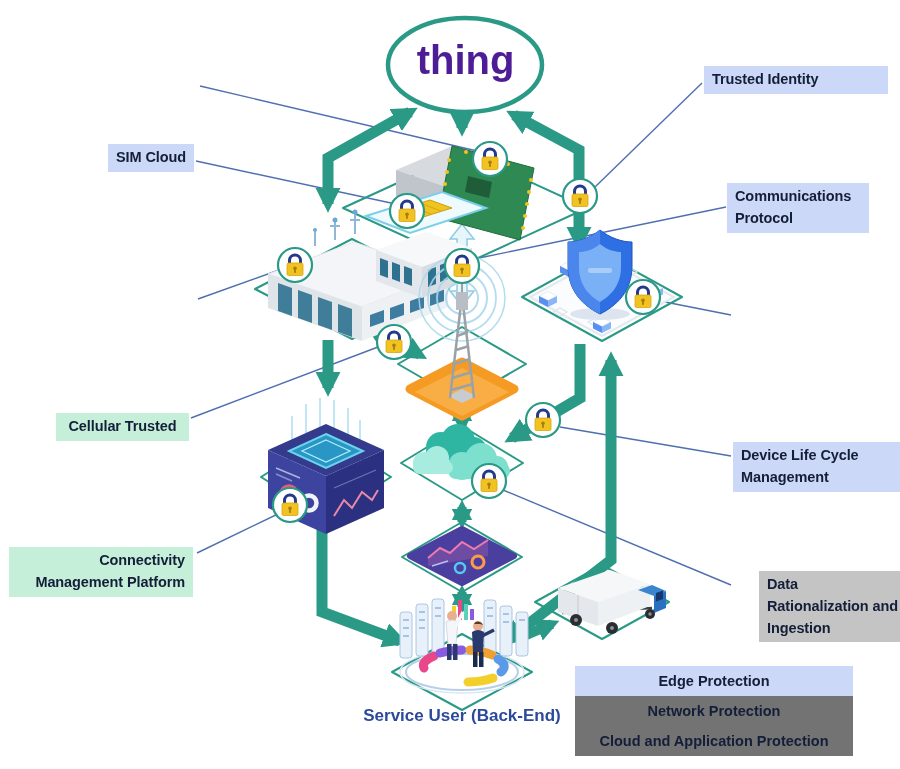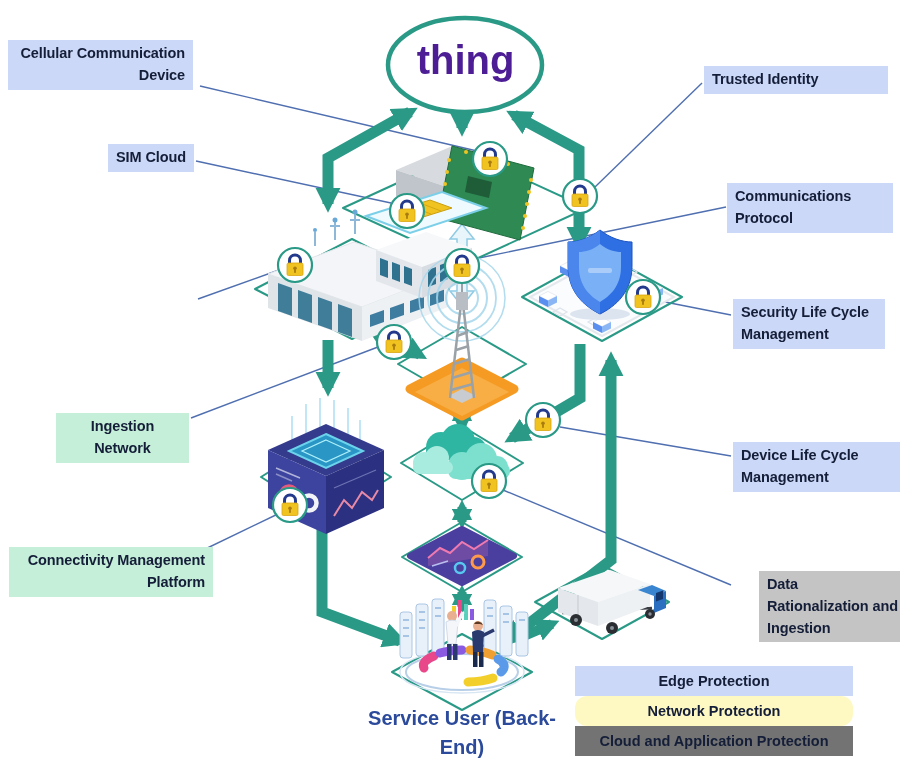--- a/index.html
+++ b/index.html
@@ -8,21 +8,21 @@
   .stage svg{position:absolute;left:0;top:0;}
   .co{position:absolute;font-weight:bold;font-size:14.5px;line-height:1.5;color:#141e38;
       padding:3px 8px;box-sizing:border-box;letter-spacing:-0.1px;}
   .bg-edge{background:#ccd8f8;}
   .bg-network{background:#c6efd9;}
   .bg-cloud{background:#c4c4c4;}
   .ta-r{text-align:right;}
   .thing-label{position:absolute;left:388px;top:38px;width:155px;text-align:center;
       font-size:40px;font-weight:bold;color:#4c1d95;}
   .su-label{position:absolute;left:362px;top:704px;width:200px;text-align:center;
-      font-size:20px;font-weight:bold;color:#2b4a9b;line-height:1.45;}
+      font-size:17px;font-weight:bold;color:#2b4a9b;line-height:1.45;}
   .legend{position:absolute;left:575px;top:666px;width:278px;}
   .legend-row{height:30px;display:flex;align-items:center;justify-content:center;
       font-weight:bold;font-size:14.5px;color:#141e38;}
 </style>
 </head>
 <body>
 
 <div class="stage">
 
 <svg width="900" height="769" viewBox="0 0 900 769">
@@ -336,31 +336,29 @@
     <use href="#lock" x="394" y="342"></use>
     <use href="#lock" x="643" y="297"></use>
     <use href="#lock" x="543" y="420"></use>
     <use href="#lock" x="489" y="481"></use>
     <use href="#lock" x="290" y="505"></use>
   </g>
 </svg>
 
 <div class="thing-label">thing</div>
 
-<div class="co bg-edge ta-r" style="left:8px;top:40px;width:185px;">Cellular Communication Device</div>
 <div class="co bg-edge ta-r" style="left:108px;top:144px;width:86px;">SIM Cloud</div>
 <div class="co bg-edge" style="left:704px;top:66px;width:184px;">Trusted Identity</div>
-<div class="co bg-edge" style="left:727px;top:183px;width:166px;">Communications Protocol</div>
-<div class="co bg-edge" style="left:733px;top:299px;width:152px;">Security Life Cycle Management</div>
-<div class="co bg-network" style="left:56px;top:413px;width:133px;text-align:center;">Ingestion Network</div>
+<div class="co bg-edge" style="left:727px;top:183px;width:142px;">Communications Protocol</div>
+<div class="co bg-network" style="left:56px;top:413px;width:133px;text-align:center;">Cellular Trusted</div>
 <div class="co bg-edge" style="left:733px;top:442px;width:184px;">Device Life Cycle Management</div>
-<div class="co bg-network ta-r" style="left:9px;top:547px;width:204px;">Connectivity Management Platform</div>
+<div class="co bg-network ta-r" style="left:9px;top:547px;width:184px;">Connectivity Management Platform</div>
 <div class="co bg-cloud" style="left:759px;top:571px;width:152px;">Data Rationalization and Ingestion</div>
 
 <div class="su-label">Service User (Back-End)</div>
 
 <div class="legend">
   <div class="legend-row" style="background: rgb(204, 216, 248);">Edge Protection</div>
-  <div class="legend-row" style="background: #fef9c3; border-radius: 12px;">Network Protection</div>
+  <div class="legend-row" style="background: #737373;">Network Protection</div>
   <div class="legend-row" style="background: #737373;">Cloud and Application Protection</div>
 </div>
 
 </div>
 
 </body></html>

